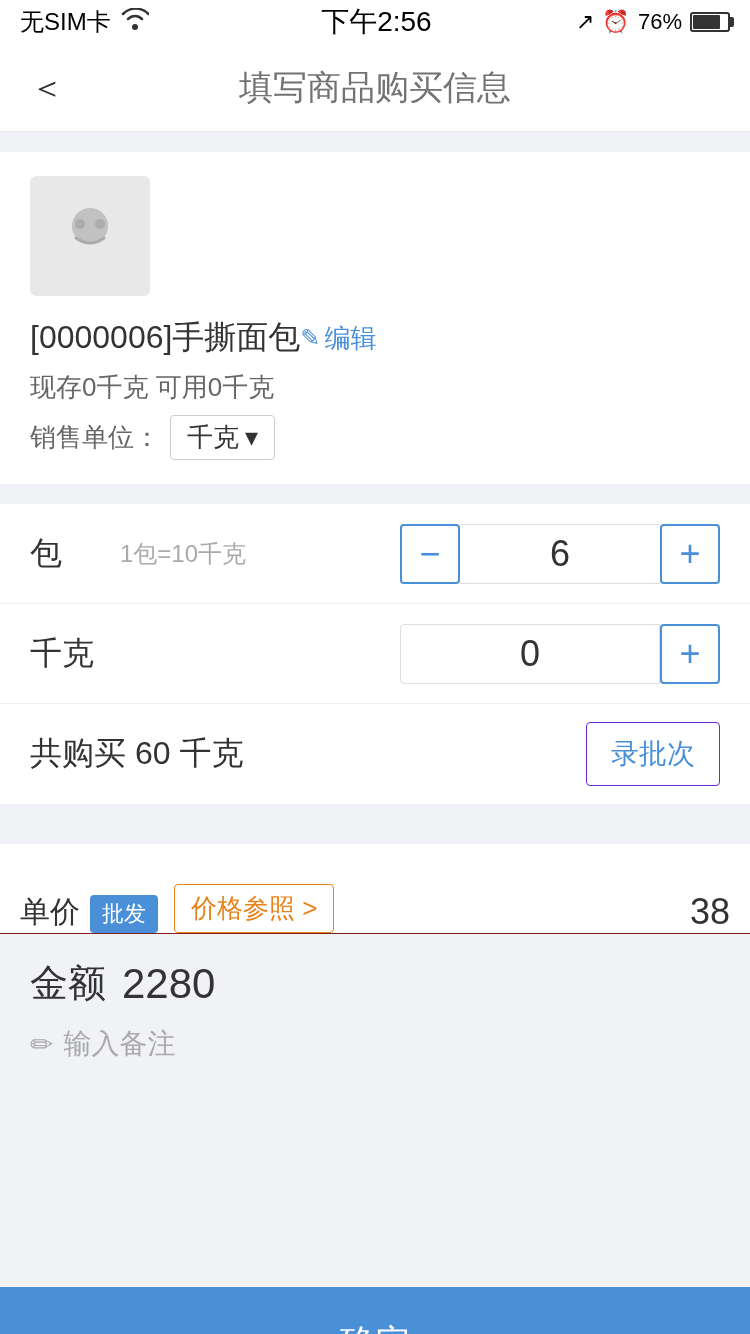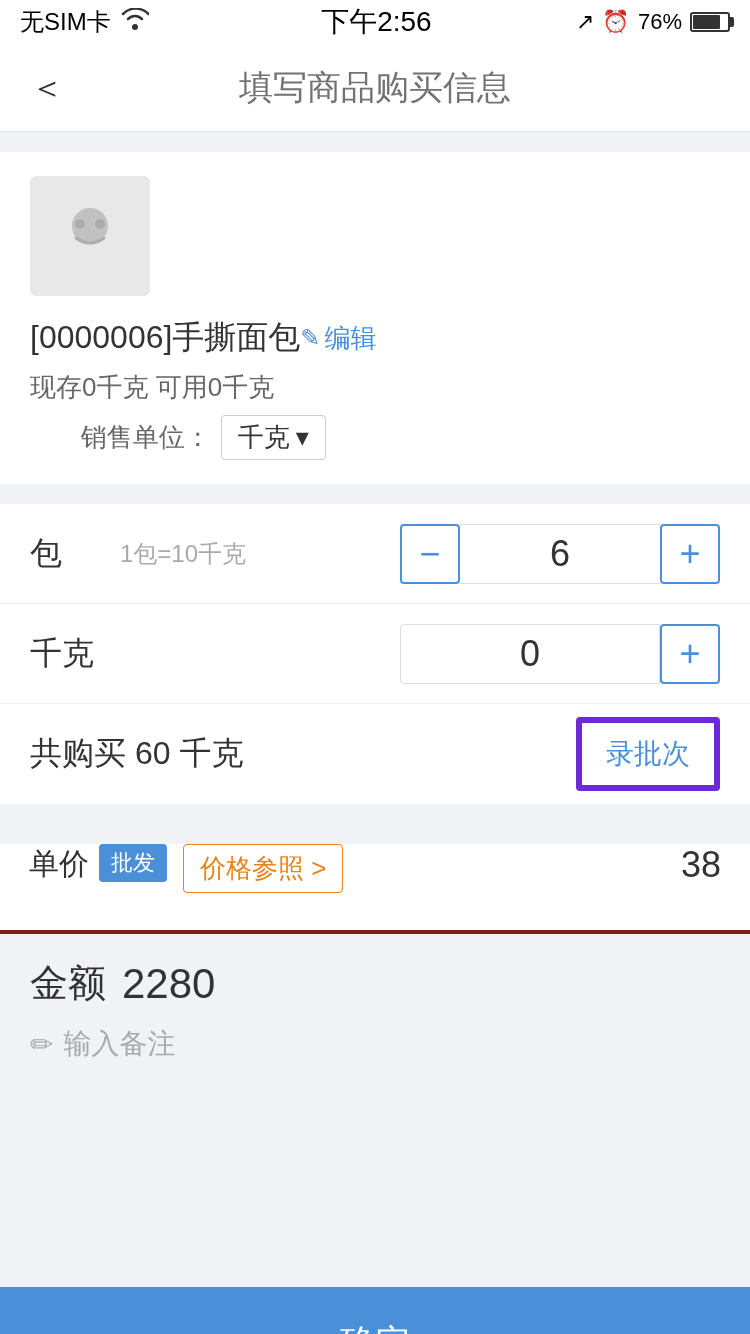--- a/index.html
+++ b/index.html
@@ -149,21 +149,20 @@
       color: #666;
       margin-top: 10px;
     }
     .product-unit-row {
       display: flex;
       align-items: center;
       gap: 10px;
       margin-top: 10px;
       font-size: 26px;
       color: #666;
-      justify-content: center;
     }
     .unit-select {
       border: 1px solid #ccc;
       border-radius: 4px;
       padding: 4px 16px;
       font-size: 26px;
       color: #333;
       background: #fff;
       display: flex;
       align-items: center;
@@ -245,40 +244,40 @@
       align-items: center;
       justify-content: space-between;
       padding: 0 30px;
       height: 100px;
     }
     .total-text {
       font-size: 32px;
       color: #333;
     }
     .batch-btn {
-      border: 6px solid #6d28d9;
+      border: 1px solid #6d28d9;
       color: #4a90d9;
       background: #fff;
       padding: 12px 24px;
       font-size: 28px;
       border-radius: 4px;
       cursor: pointer;
     }
 
     
     .price-section {
       background: #fff;
       margin-top: 20px;
     }
     .price-row {
       display: flex;
-      align-items: flex-start;
-      padding: 0 29px;
+      align-items: flex-end;
+      padding: 0 20px;
       height: 90px;
-      border-bottom: 4px solid #7f1d1d;
+      border-bottom: 1px solid #7f1d1d;
     }
     .price-label {
       font-size: 30px;
       color: #333;
     }
     .price-tag {
       background: #4a90d9;
       color: #fff;
       font-size: 22px;
       padding: 4px 12px;

